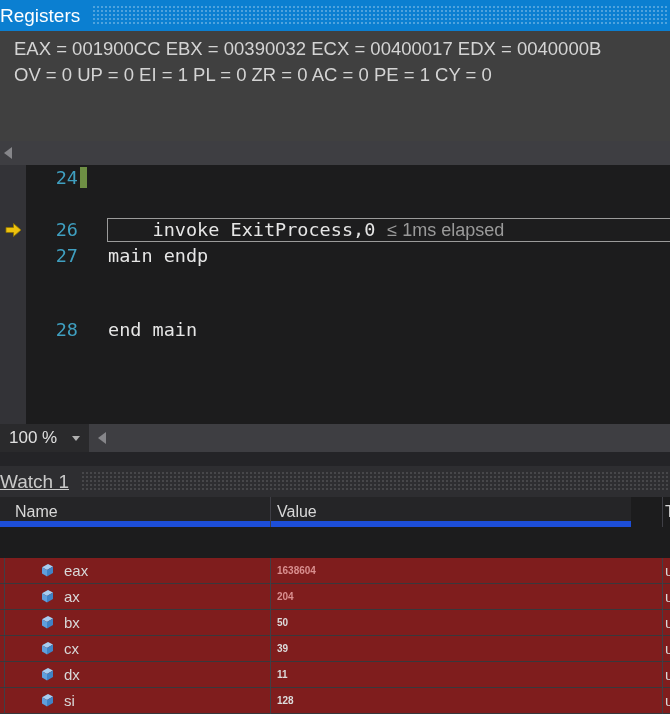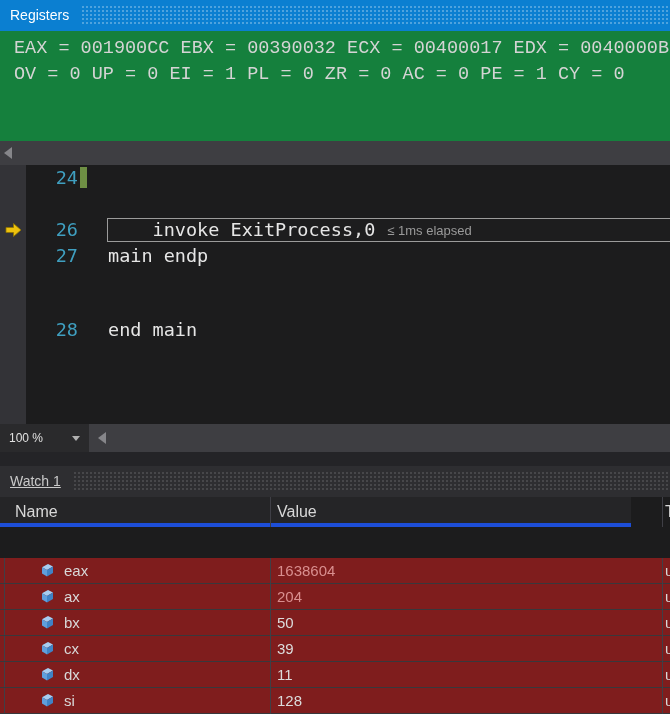--- a/index.html
+++ b/index.html
@@ -6,35 +6,35 @@
   html,body { background:#111; }
   #screen {
     position:relative; width:670px; height:714px;
     background:#1c1c1d; overflow:hidden;
     font-family:"Liberation Sans", sans-serif;
   }
   .abs { position:absolute; }
 
   
   .titlebar { display:flex; align-items:stretch; }
-  .titlebar .tb-label { line-height:31px; padding-left:10px; font-size:14px; white-space:nowrap; }
+  .titlebar .tb-label { line-height:31px; font-size:19px; white-space:nowrap; }
   .grip { flex:1; margin:5px 2px 5px 12px;
           background-image: radial-gradient(rgba(255,255,255,.28) 1px, transparent 1.4px);
           background-size:4px 4px; }
   .titlebar-blue { background:#0b7fd1; }
   .titlebar-blue .tb-label { color:#ffffff; }
   .titlebar-dark { background:#2e2e31; }
   .titlebar-dark .tb-label { color:#c9c9c9;text-decoration:underline; }
   .titlebar-dark .grip { background-image: radial-gradient(rgba(255,255,255,.12) 1px, transparent 1.4px); }
 
   
   #registers-content {
     top:31px; left:0; width:670px; height:110px;
-    background:#15803d; color:#d4d4d4;
-    font-family:Liberation Mono, monospace; font-size:18.5px;
+    background:#404040; color:#d4d4d4;
+    font-family:Liberation Sans, sans-serif; font-size:18.5px;
     line-height:26px; padding:5px 0 0 14px;
   }
   .pre { white-space:pre; }
 
   
   .scroll-track { background:#3e3e42; }
   .arrow-left {
     width:0; height:0;
     border-top:6px solid transparent; border-bottom:6px solid transparent;
     border-right:8px solid #86868a;
@@ -60,45 +60,45 @@
     font-size:18.5px; line-height:26px; white-space:pre;
   }
   #change-bar { left:80px; top:2px; width:7px; height:21px; background:#6e8f44; }
   #statement-box {
     left:107px; top:1px; width:566px; height:24px;
     border:1px solid #9b9b9b; background:#1d1d1e;
     display:flex; align-items:center; overflow:hidden;
   }
   #statement-box .code-text { position:static; line-height:22px; }
   #perf-tip {
-    margin-left:12px; color:#9a9a9a; font-size:13px;
+    margin-left:12px; color:#9a9a9a; font-size:18px;
     font-family:"Liberation Sans", sans-serif; white-space:nowrap;
   }
 
   
   #editor-bottombar { top:424px; left:0; width:670px; height:28px; background:#2a2a2c; }
   #zoom-combo { left:0; top:0; width:88px; height:28px; background:#2a2a2c;
-    color:#e0e0e0; font-size:12px; line-height:28px; padding-left:9px; }
+    color:#e0e0e0; font-size:17px; line-height:28px; padding-left:9px; }
   #zoom-caret { left:72px; top:12px; }
   #editor-hscroll { left:89px; top:0; width:581px; height:28px; }
   #editor-hscroll .arrow-left { position:absolute; left:9px; top:8px; }
 
   #gap-strip { top:452px; left:0; width:670px; height:14px; background:#242427; }
 
   
   #watch-titlebar { top:466px; left:0; width:670px; height:31px; }
   #watch-header { top:497px; left:0; width:631px; height:30px;
-    background:#252527; border-bottom:4px solid #1d4ed8; }
+    background:#252527; border-bottom:6px solid #1d4ed8; }
   .hdr-label { position:absolute; top:0; color:#d8d8d8; font-size:16px; line-height:29px; }
   #watch-body { top:558px; left:0; width:670px; height:187px; background:#7f1d1d; }
   .vline { position:absolute; width:1px; background:#3f3f46; }
   .watch-row { position:absolute; left:0; width:670px; height:26px; border-bottom:1px solid #38383c; }
   .watch-row .cube { position:absolute; left:38px; top:5px; }
   .watch-row .w-name { position:absolute; left:64px; color:#d8d8d8; font-size:15px; line-height:25px; }
-  .watch-row .w-value { position:absolute; left:277px; color:#dcdcdc; font-size:15px; line-height:25px; }
+  .watch-row .w-value { position:absolute; left:277px; color:#dcdcdc; font-size:10px; line-height:25px;font-weight:bold; }
   .watch-row.changed .w-value { color:#d98f8f; }
   .watch-row .w-type { position:absolute; left:665px; color:#d8d8d8; font-size:15px; line-height:25px; }
 </style>
 </head>
 <body>
 
 <div id="screen">
 
   <div class="abs titlebar titlebar-blue" style="top:0;left:0;width:670px;height:31px;">
     <span class="tb-label">Registers</span>

